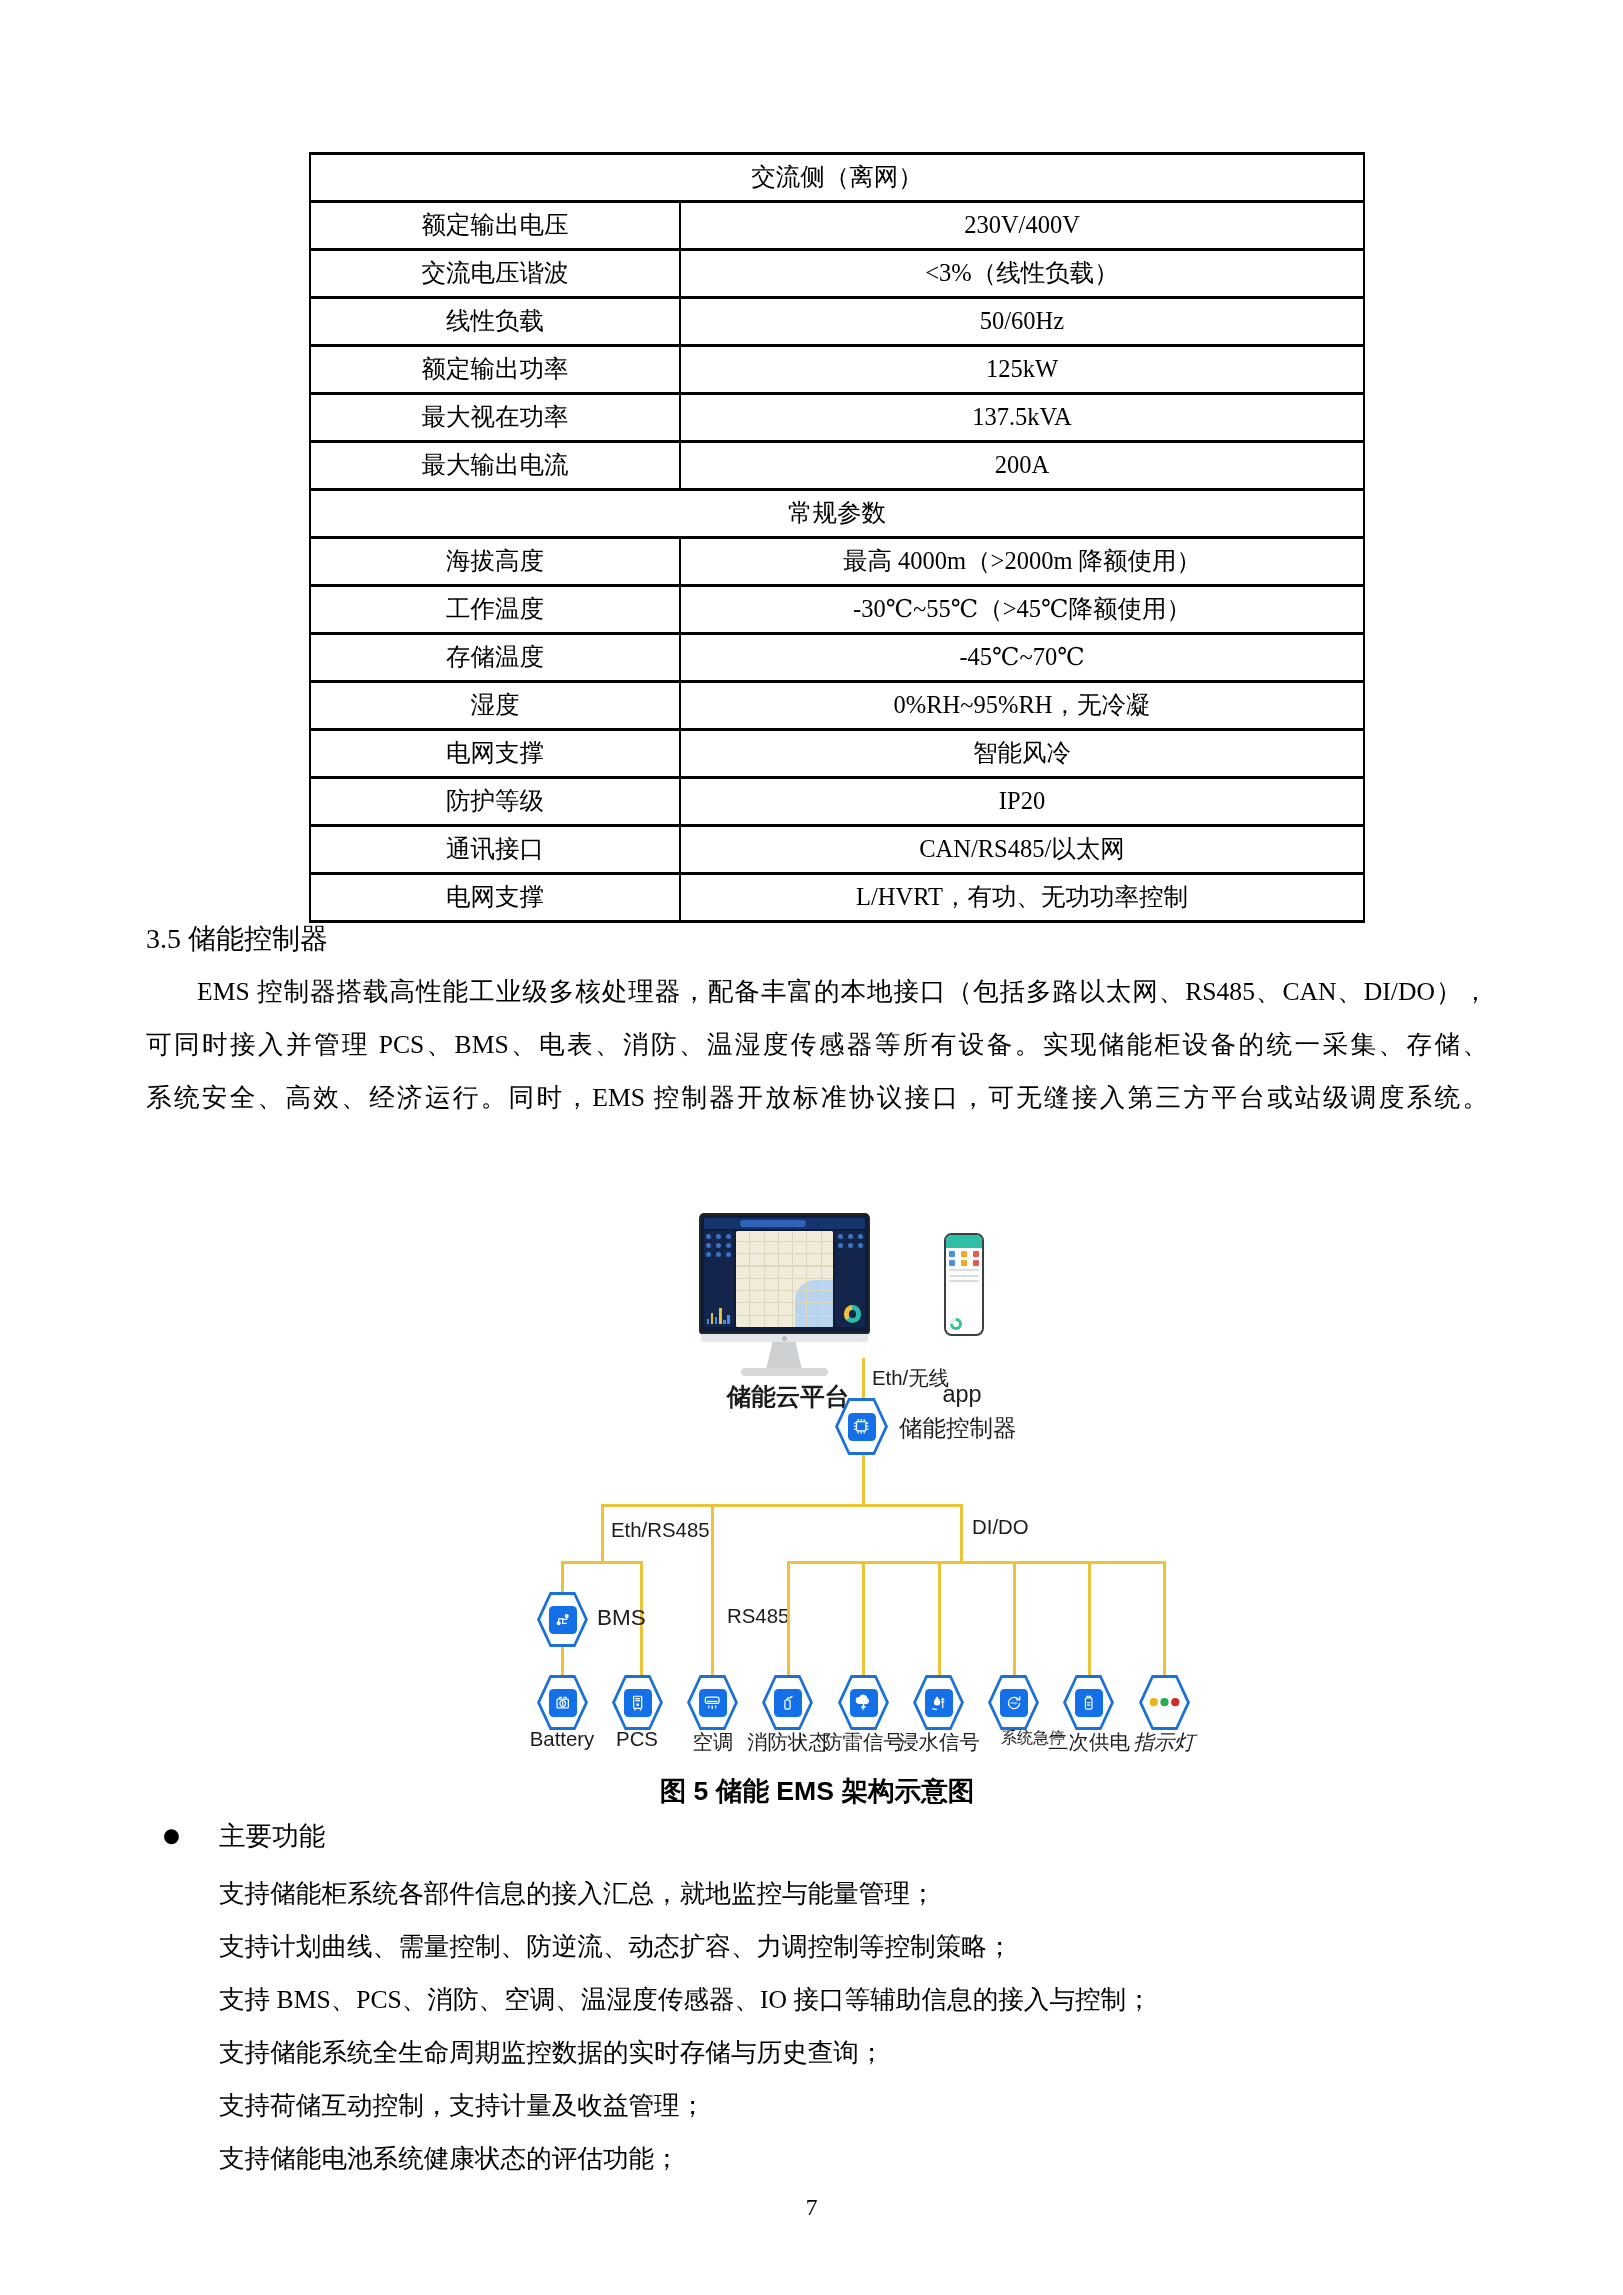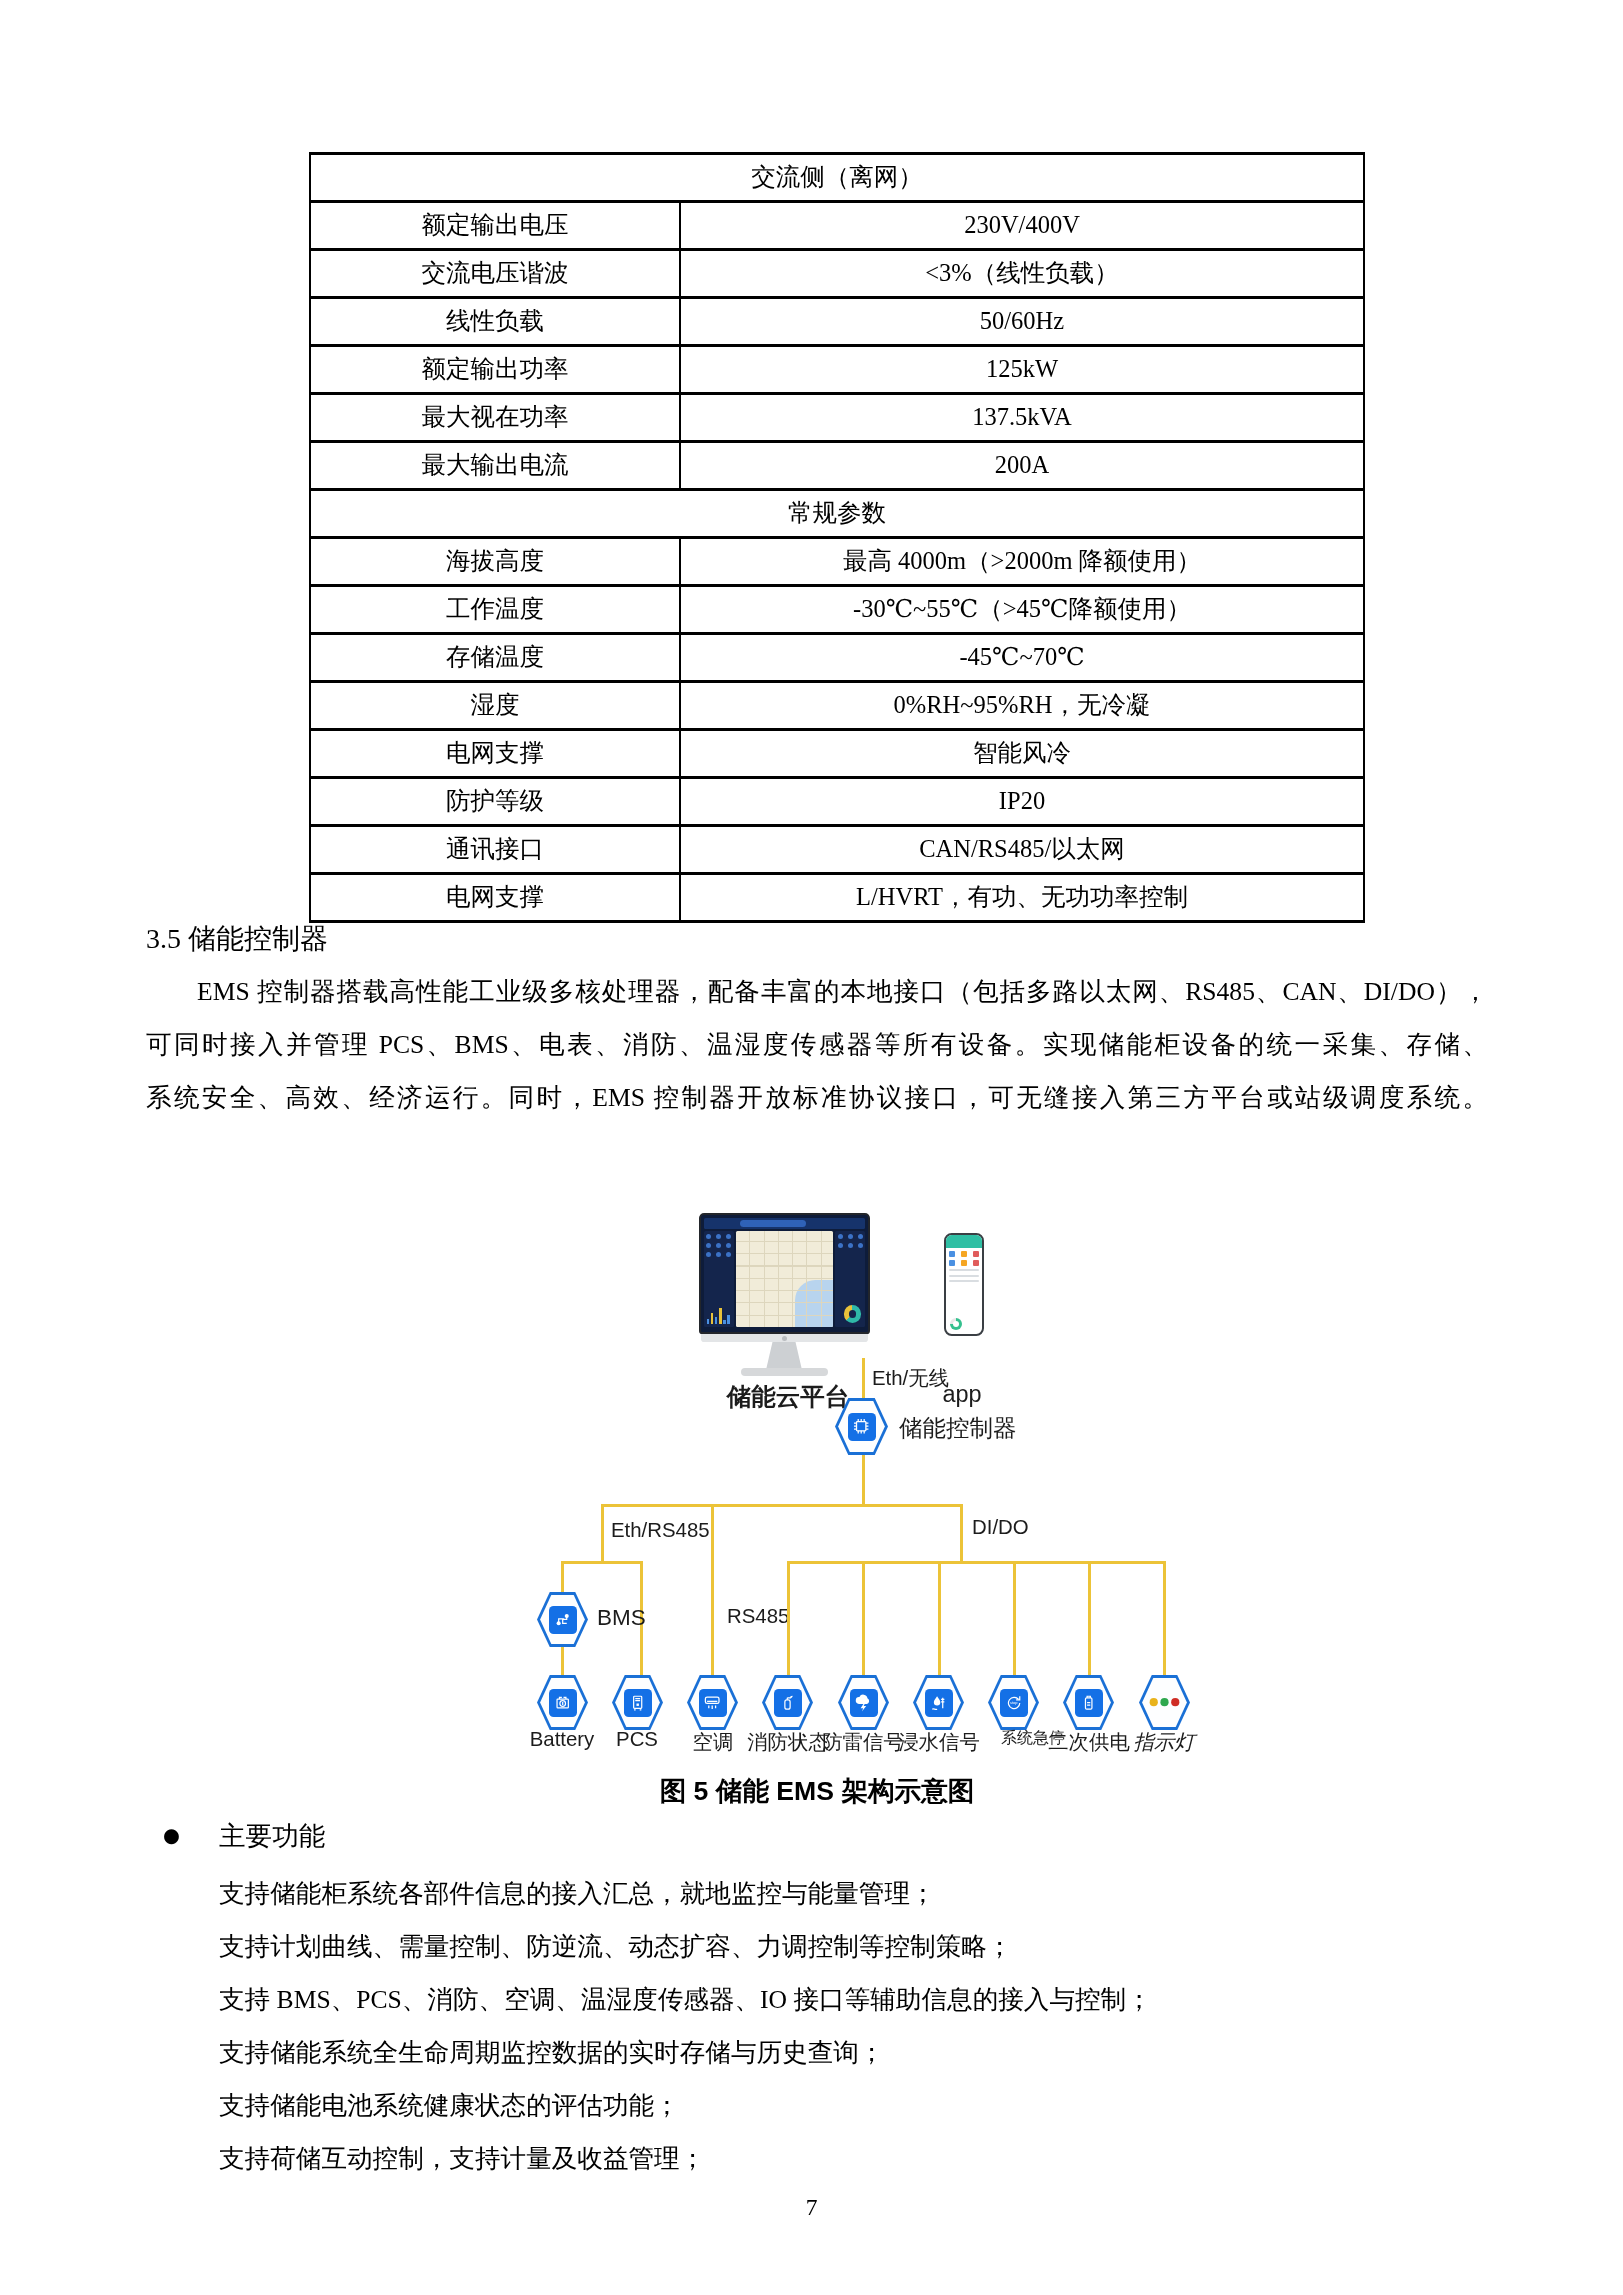--- a/index.html
+++ b/index.html
@@ -397,19 +397,19 @@
 
   <div class="caption">图 5 储能 EMS 架构示意图</div>
 
   <div class="bullet-dot">●</div>
   <div class="bullet-title">主要功能</div>
   <div class="feat">
     <div class="fline">支持储能柜系统各部件信息的接入汇总，就地监控与能量管理；</div>
     <div class="fline">支持计划曲线、需量控制、防逆流、动态扩容、力调控制等控制策略；</div>
     <div class="fline">支持 BMS、PCS、消防、空调、温湿度传感器、IO 接口等辅助信息的接入与控制；</div>
     <div class="fline">支持储能系统全生命周期监控数据的实时存储与历史查询；</div>
+    <div class="fline">支持荷储互动控制，支持计量及收益管理；</div>
     <div class="fline">支持储能电池系统健康状态的评估功能；</div>
-    <div class="fline">支持荷储互动控制，支持计量及收益管理；</div>
   </div>
 
   <div class="pageno">7</div>
 </div>
 
 
 </body></html>

